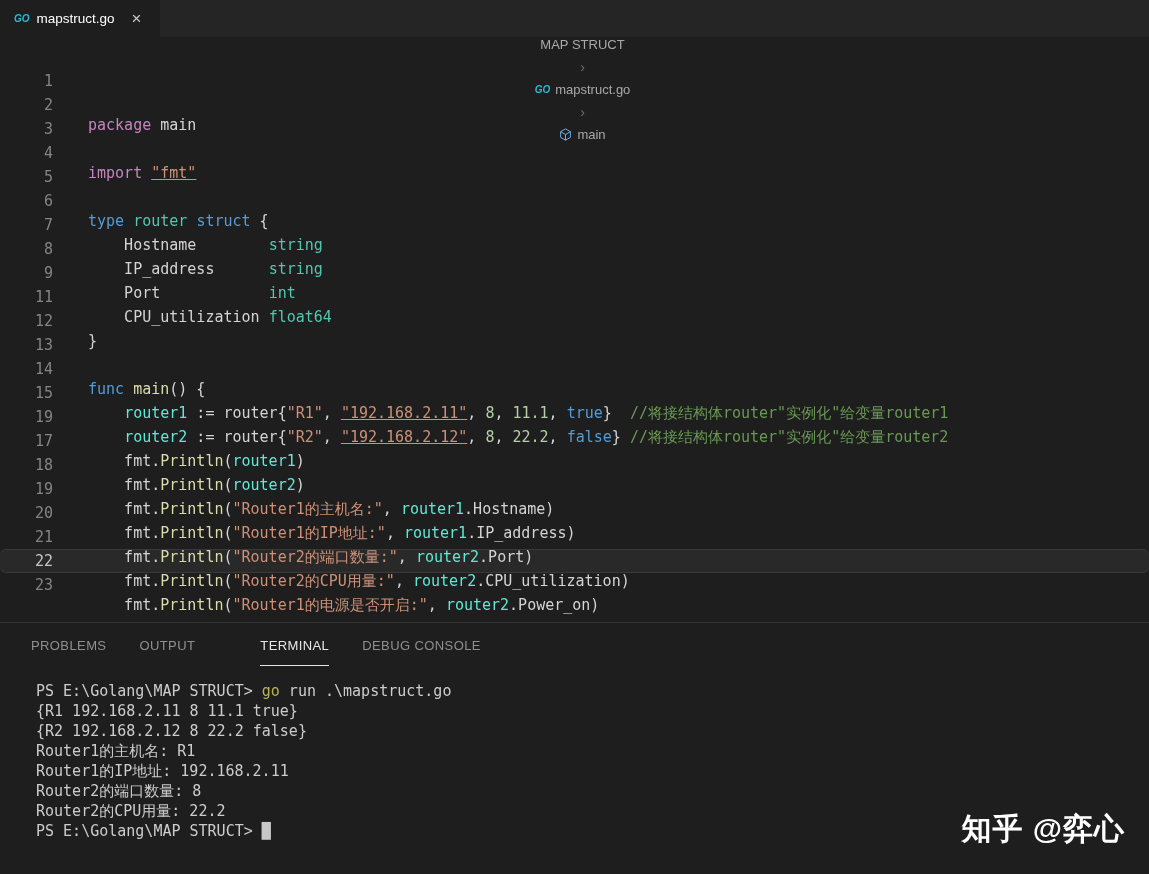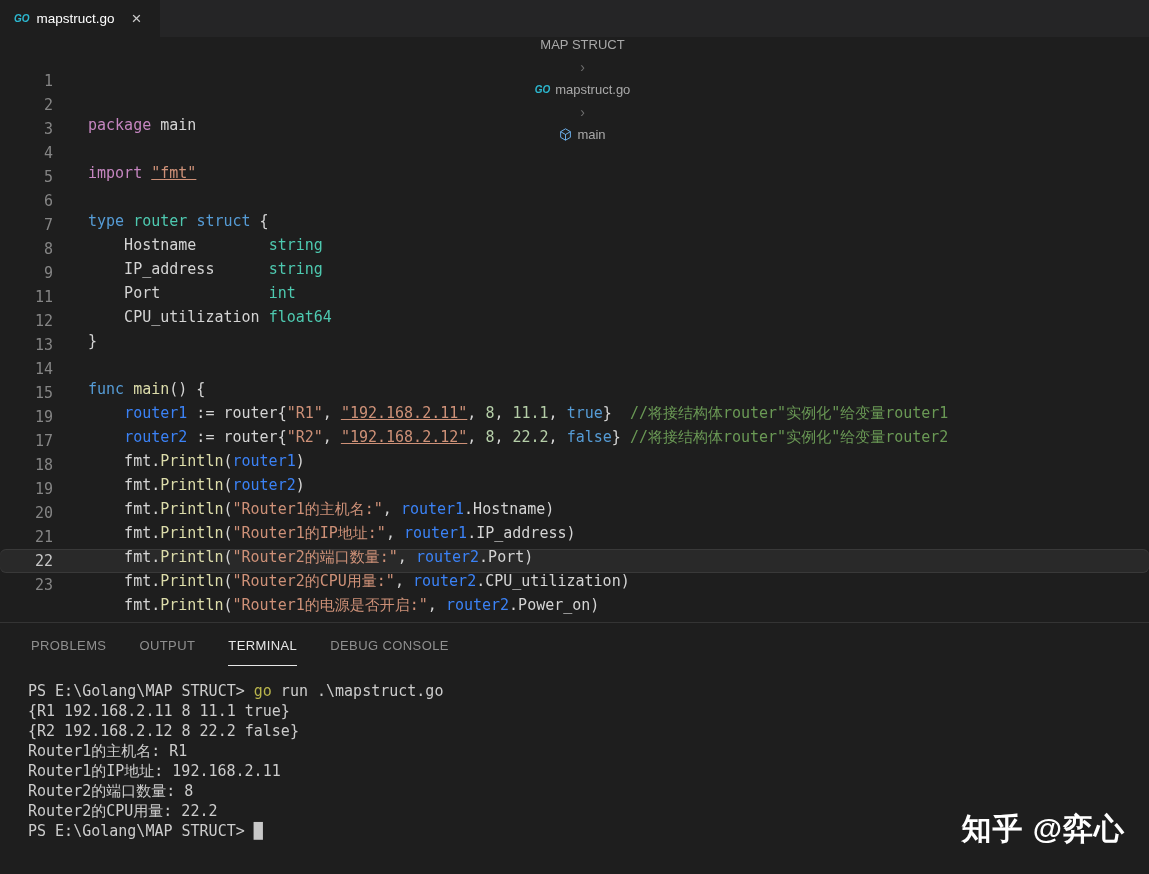--- a/index.html
+++ b/index.html
@@ -82,21 +82,21 @@
     text-align: right;
     color: #858585;
   }
   .code-line.current .ln { color: #c6c6c6; }
   .code-content { padding-left: 35px; white-space: pre; margin-top: 44px; }
   
   .tk-kw1 { color: #c586c0; }
   .tk-kw2 { color: #569cd6; }
   .tk-typ { color: #4ec9b0; }
   .tk-fn  { color: #dcdcaa; }
-  .tk-vr  { color: #3b82f6; }
+  .tk-vr  { color: #5eead4; }
   .tk-str { color: #ce9178; }
   .tk-strU{ color: #ce9178; text-decoration: underline; }
   .tk-num { color: #b5cea8; }
   .tk-cmt { color: #6a9955; }
   .tk-pl  { color: #d4d4d4; }
   
   .panel {
     border-top: 1px solid #343434;
   }
   .panel-header {
@@ -112,24 +112,25 @@
     margin-right: 33px;
     display: flex;
     align-items: center;
     border-bottom: 1px solid transparent;
     padding-top: 2px;
     cursor: pointer;
   }
   .panel-tab.active {
     color: #e7e7e7;
     border-bottom-color: #e7e7e7;
+    margin-left: 32px;
   }
   
   .terminal {
-    padding: 15px 0 0 28px;
+    padding: 15px 0 0 36px;
     font-family: "DejaVu Sans Mono", "Liberation Mono", monospace;
     font-size: 15px;
     color: #cccccc;
   }
   .term-line { height: 20px; line-height: 20px; white-space: pre; }
   .term-content { white-space: pre; }
   .tk-t   { color: #cccccc; }
   .tk-cmd { color: #b8b44c; }
   .tk-cur { color: #c8c8c8; }
   

